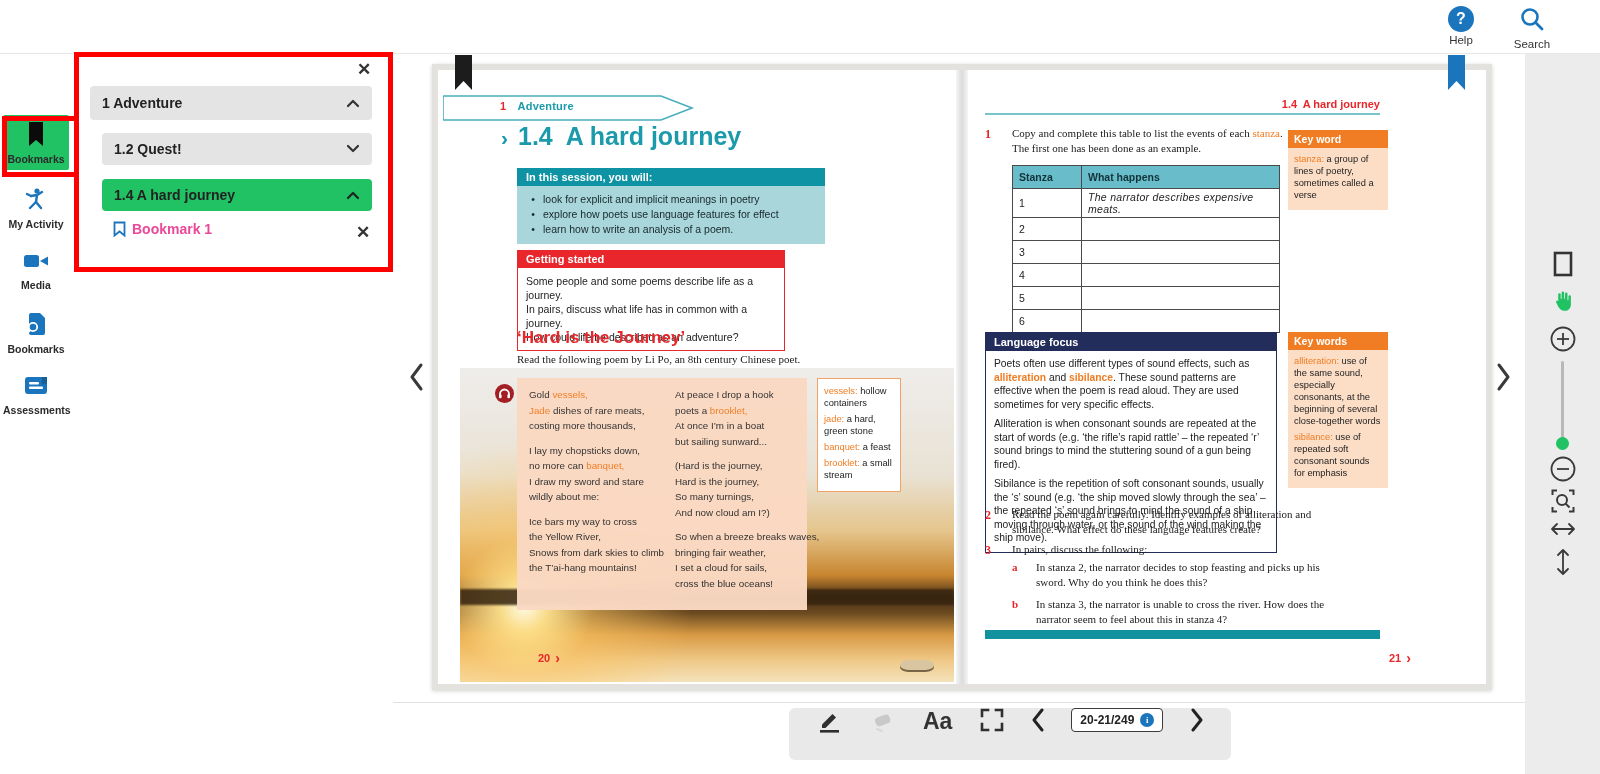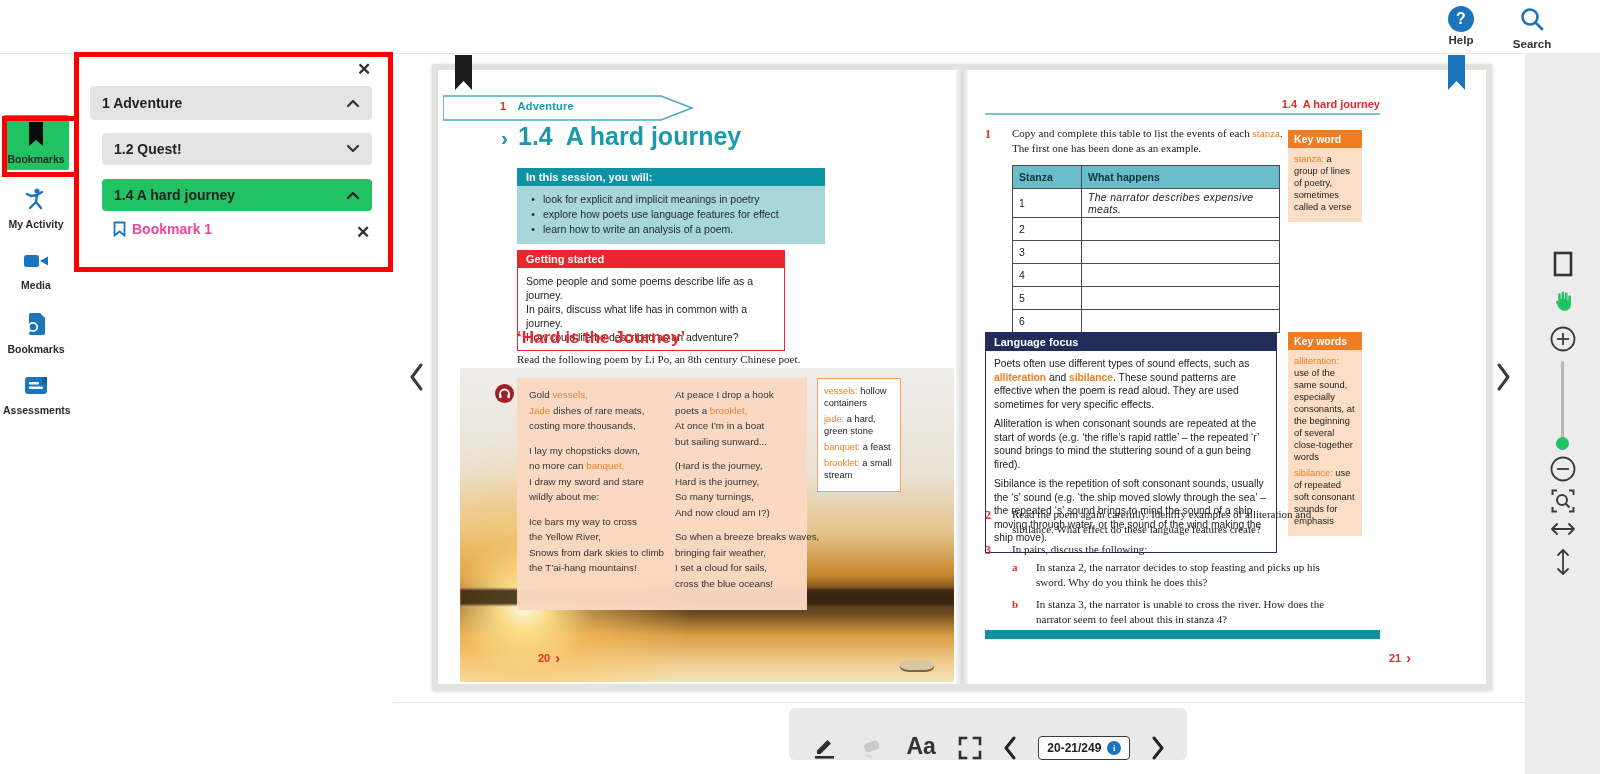--- a/index.html
+++ b/index.html
@@ -4,21 +4,21 @@
 <style>
   html,body{margin:0;padding:0;}
   body{width:1600px;height:774px;overflow:hidden;background:#fff;
        font-family:"Liberation Sans",sans-serif;-webkit-font-smoothing:antialiased;}
   .abs{position:absolute;}
   svg{display:block;}
 
   
   #topbar{position:absolute;left:0;top:0;width:1600px;height:53px;background:#fff;border-bottom:1px solid #e7e7e7;z-index:6;}
   .tb-item{position:absolute;top:6px;width:60px;text-align:center;cursor:pointer;}
-  .tb-label{font-size:11.5px;font-weight:bold;color:#333;margin-top:2px;}
+  .tb-label{font-size:11.5px;font-weight:normal;color:#333;margin-top:2px;}
   .help-circle{width:26px;height:26px;border-radius:50%;background:#1b75bc;color:#fff;font-weight:bold;
                font-size:16px;line-height:26px;text-align:center;margin:0 auto;}
 
   
   #rail{position:absolute;left:0;top:53px;width:72px;bottom:0;background:#fff;border-right:1px solid #ddd;z-index:5;}
   .rail-item{position:absolute;left:3px;width:66px;text-align:center;cursor:pointer;}
   .rail-label{font-size:10.5px;font-weight:bold;color:#2b2b2b;margin-top:2px;}
   .rail-active{background:#20c263;border-radius:2px;padding:6px 0 5px 0;}
 
   
@@ -78,41 +78,41 @@
   
   .rp-header{position:absolute;top:28px;right:106px;font-size:11px;font-weight:bold;color:#e8262b;white-space:pre;}
   .teal-line{position:absolute;left:17px;width:395px;height:2px;background:#79c3cd;top:43px;}
   .qnum{position:absolute;font-family:"Liberation Serif",serif;font-weight:bold;color:#e8262b;font-size:12px;}
   .qtext{position:absolute;font-family:"Liberation Serif",serif;font-size:11px;line-height:15px;color:#1a1a1a;}
   #stanza-table{position:absolute;left:44px;top:95px;width:268px;border-collapse:collapse;}
   #stanza-table th,#stanza-table td{border:1px solid #4a4a4a;font-size:10.5px;padding:2px 6px;text-align:left;}
   #stanza-table th{background:#69bcc9;color:#12333a;font-weight:bold;height:18px;}
   #stanza-table td{height:18px;color:#222;}
   .hand{font-style:italic;color:#3a3a3a;font-size:10px;letter-spacing:.3px;}
-  .kwbox{position:absolute;left:320px;width:74px;}
+  .kwbox{position:absolute;left:320px;width:100px;}
   .kwbox-head{background:#f07d24;color:#fff;font-weight:bold;font-size:10.5px;padding:3px 6px;}
   .kwbox-body{background:#fcdec7;font-size:9.3px;line-height:12px;padding:5px 6px;color:#222;}
   #lfbox{position:absolute;left:17px;top:262px;width:292px;border:1.5px solid #232d5c;box-sizing:border-box;background:#fff;}
   .lf-head{background:#232d5c;color:#fff;font-weight:bold;font-size:11px;padding:3px 8px;}
   .lf-body{padding:6px 8px 7px 8px;font-size:10.3px;line-height:13.5px;color:#222;}
   .para .pline{margin-bottom:6px;}
   .para .pline:last-child{margin-bottom:0;}
   .teal-bar{position:absolute;left:17px;width:395px;height:9px;background:#12919f;top:560px;}
   .sub-letter{position:absolute;font-family:"Liberation Serif",serif;font-weight:bold;color:#e8262b;font-size:11px;}
 
   
   .ribbon{position:absolute;top:55px;width:17px;height:35px;z-index:8;cursor:pointer;
           clip-path:polygon(0 0,100% 0,100% 100%,50% 74%,0 100%);}
 
   
   .nav-arrow{position:absolute;z-index:9;cursor:pointer;}
 
   
-  #toolbar{position:absolute;left:789px;top:708px;width:398px;height:52px;background:#e9e9e9;border-radius:6px;
-           display:flex;align-items:flex-end;justify-content:space-evenly;z-index:6;}
+  #toolbar{position:absolute;left:789px;top:708px;width:442px;height:52px;background:#e9e9e9;border-radius:6px;
+           display:flex;align-items:flex-start;justify-content:space-evenly;z-index:6;}
   .tool{cursor:pointer;display:flex;align-items:center;}
   .aa-label{font-size:23px;font-weight:bold;color:#333;font-family:"Liberation Sans",sans-serif;}
   #pagebox{display:flex;align-items:center;gap:6px;background:#fff;border:1.5px solid #3c3c3c;border-radius:4px;
            padding:4px 8px;cursor:pointer;}
   #pagebox .pval{font-size:12px;font-weight:bold;color:#222;}
   .info-circle{width:14px;height:14px;border-radius:50%;background:#1b75bc;color:#fff;font-size:9px;font-weight:bold;
                text-align:center;line-height:14px;font-family:"Liberation Serif",serif;}
 
   
   #rightpanel{position:absolute;right:0;top:53px;width:75px;bottom:0;background:#ececec;z-index:5;}

